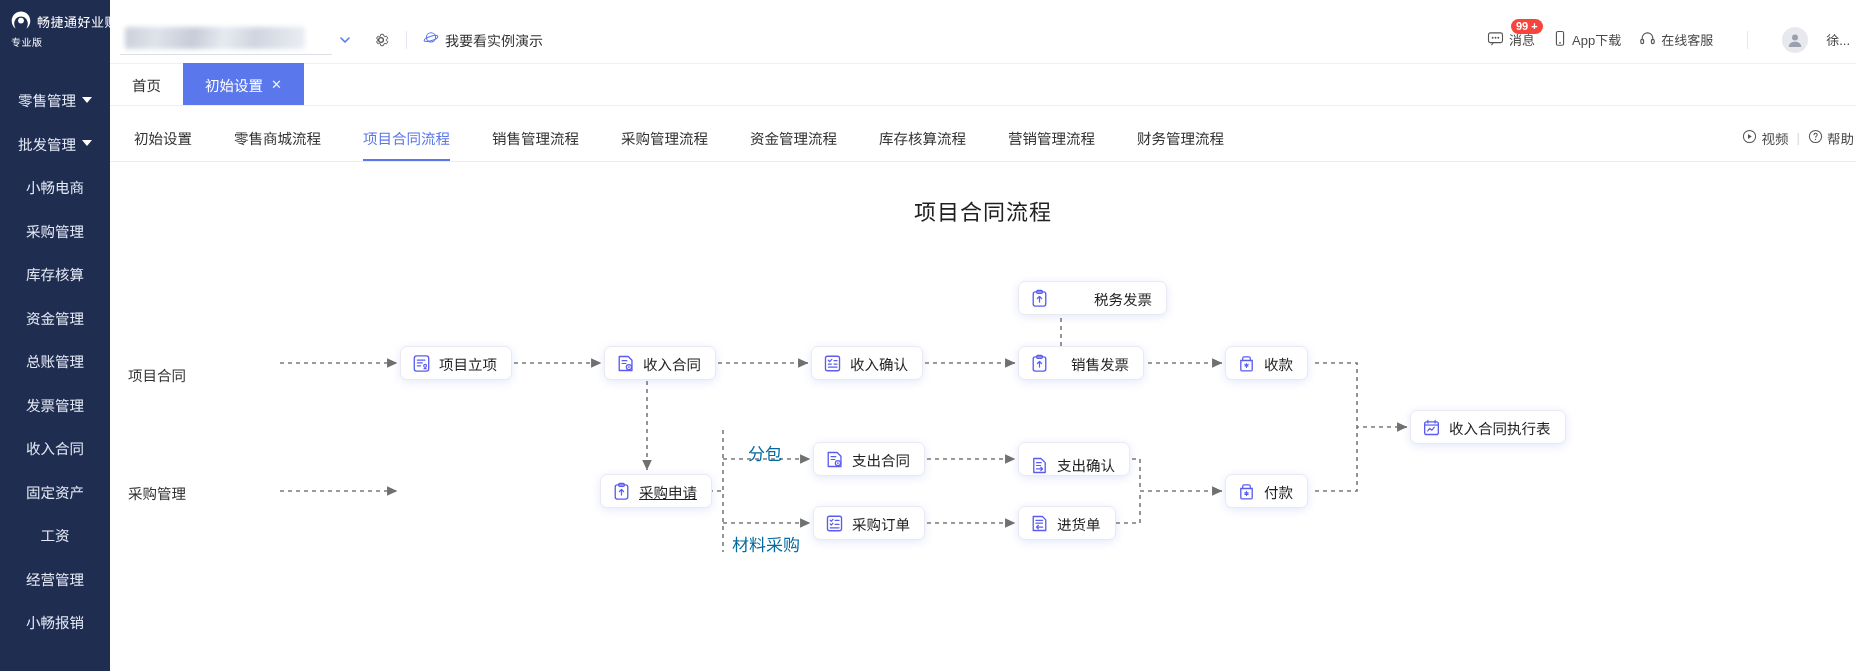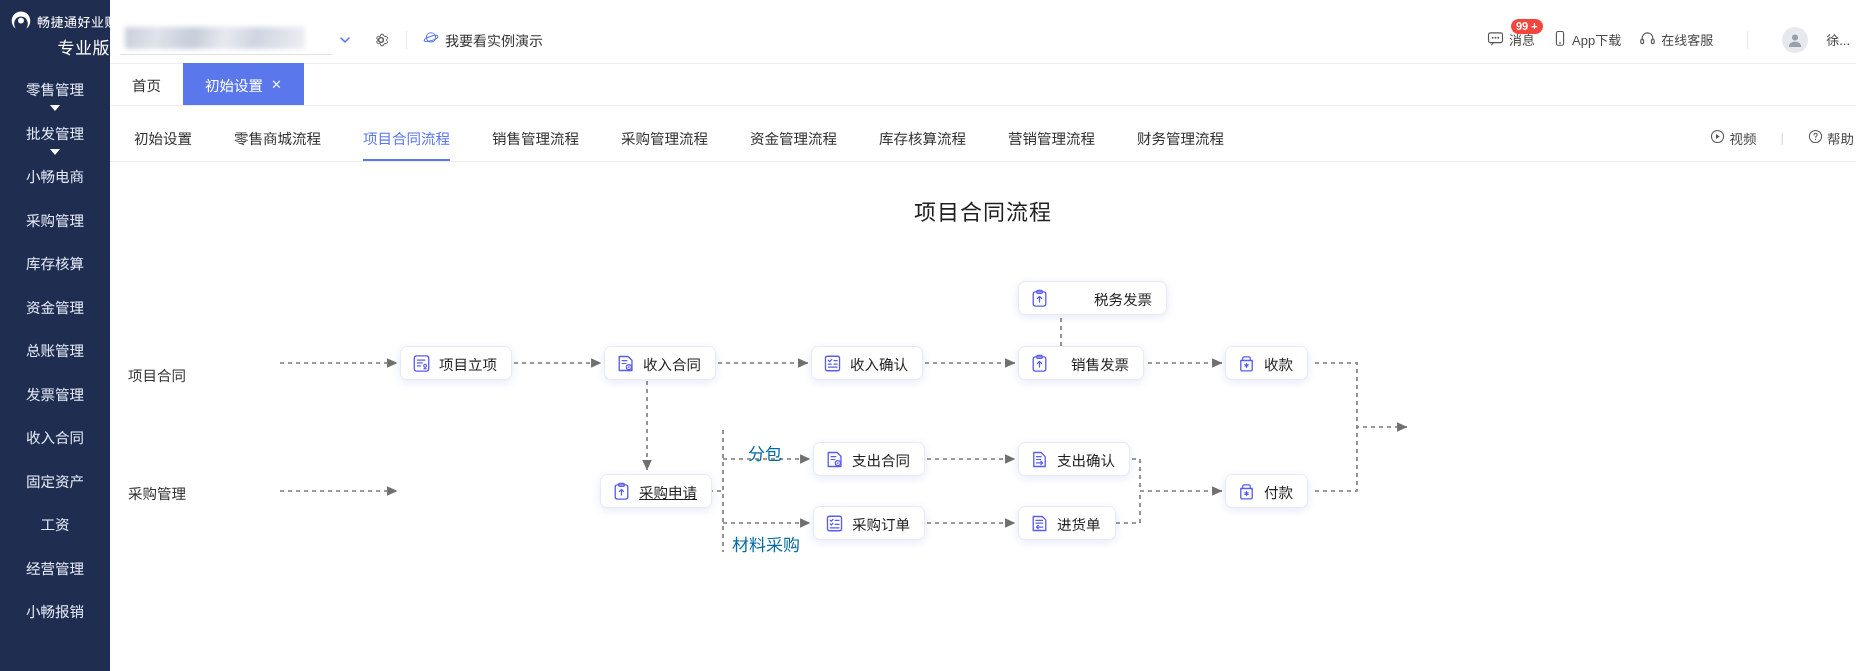--- a/index.html
+++ b/index.html
@@ -28,29 +28,29 @@
   .logo-mark {
     width: 22px; height: 22px; flex: 0 0 22px;
     display: flex; align-items: center; justify-content: center;
   }
   .logo-mark svg { display: block; }
   .logo-text {
     color: #ffffff; font-size: 13px; letter-spacing: .5px;
     white-space: nowrap; overflow: hidden;
   }
   .logo-sub {
-    color: #ffffff; font-size: 17px; padding-left: 1px; letter-spacing: .5px; text-align: right;
+    color: #ffffff; font-size: 10px; padding-left: 1px; letter-spacing: .5px;
   }
   .nav { margin-top: 14px; }
   .nav-item {
     height: 43.5px;
-    display: flex; align-items: center; justify-content: flex-start;
+    display: flex; align-items: center; justify-content: center;
     gap: 6px;
     color: #e3e8f4; font-size: 14.5px;
-    cursor: pointer; white-space: nowrap; flex-direction: column;
+    cursor: pointer; white-space: nowrap;
   }
   .caret-down {
     width: 0; height: 0;
     border-left: 5px solid transparent;
     border-right: 5px solid transparent;
     border-top: 6px solid #ffffff;
     display: inline-block;
   }
 
   
@@ -143,21 +143,21 @@
     font-size: 14.5px; color: #333333; cursor: pointer;
     white-space: nowrap; position: relative;
   }
   .stab:first-child { margin-left: 24px; }
   .stab.active { color: #5a77ec; }
   .stab.active::after {
     content: ""; position: absolute; left: 0; right: 0; bottom: 0;
     height: 2px; background: #5a77ec;
   }
   .subnav-right {
-    margin-left: auto; display: flex; align-items: center; gap: 24px;
+    margin-left: auto; display: flex; align-items: center; gap: 8px;
     padding-right: 2px; font-size: 13.5px; color: #4a4a4a;
   }
   .srl { display: flex; align-items: center; gap: 4px; cursor: pointer; white-space: nowrap; }
   .srl-sep { color: #d9d9d9; }
 
   
   .canvas {
     position: absolute; left: 110px; top: 162px;
     width: 1746px; height: 509px;
     background: #ffffff;
@@ -493,41 +493,50 @@
 
       <div class="node" style="left:1115px; top:184px;">
         <svg class="ic" viewBox="0 0 20 20">
           <path d="M4 6.8h12v9.4a1.6 1.6 0 0 1-1.6 1.6H5.6A1.6 1.6 0 0 1 4 16.2z" fill="none" stroke="#5a5cf0" stroke-width="1.4"></path>
           <path d="M6 6.8V4.6c0-.9.7-1.6 1.6-1.6h4.8c.9 0 1.6.7 1.6 1.6v2.2" fill="none" stroke="#5a5cf0" stroke-width="1.3"></path>
           <path d="M10 10v4.2M8.2 10.8L10 13l1.8-2.2M8.4 12.6h3.2" stroke="#5a5cf0" stroke-width="1.2" fill="none" stroke-linecap="round" stroke-linejoin="round"></path>
         </svg>
         <span>收款</span>
       </div>
 
+      <div class="node" style="left:1300px; top:248px;">
+        <svg class="ic" viewBox="0 0 20 20">
+          <rect x="2.8" y="4" width="14.4" height="13.4" rx="2" fill="none" stroke="#5a5cf0" stroke-width="1.4"></rect>
+          <path d="M2.8 7.4h14.4" stroke="#5a5cf0" stroke-width="1.3"></path>
+          <path d="M6.2 2.6v2.6M13.8 2.6v2.6" stroke="#5a5cf0" stroke-width="1.3" stroke-linecap="round"></path>
+          <path d="M6 13.6l2.2-2.6 2.2 1.8 2.6-3.2" fill="none" stroke="#5a5cf0" stroke-width="1.3" stroke-linecap="round" stroke-linejoin="round"></path>
+        </svg>
+        <span>收入合同执行表</span>
+      </div>
 
       <div class="node" style="left:490px; top:312px;text-decoration:underline;">
         <svg class="ic" viewBox="0 0 20 20">
           <rect x="3.4" y="3" width="13.2" height="15" rx="2.2" fill="none" stroke="#5a5cf0" stroke-width="1.4"></rect>
           <rect x="7" y="1.4" width="6" height="3.2" rx="1.1" fill="none" stroke="#5a5cf0" stroke-width="1.3"></rect>
           <path d="M10 13.8V7.8M7.8 10l2.2-2.2 2.2 2.2" stroke="#5a5cf0" stroke-width="1.3" fill="none" stroke-linecap="round" stroke-linejoin="round"></path>
         </svg>
         <span>采购申请</span>
       </div>
 
       <div class="node" style="left:703px; top:280px;">
         <svg class="ic" viewBox="0 0 20 20">
           <path d="M3.4 2.6h9.4l4 4v10.8H3.4z" fill="none" stroke="#5a5cf0" stroke-width="1.4" stroke-linejoin="round"></path>
           <path d="M6.4 7h5M6.4 10h4" stroke="#5a5cf0" stroke-width="1.3" stroke-linecap="round"></path>
           <circle cx="13.6" cy="13.8" r="2.7" fill="none" stroke="#5a5cf0" stroke-width="1.3"></circle>
           <circle cx="13.6" cy="13.8" r=".9" fill="#5a5cf0"></circle>
         </svg>
         <span>支出合同</span>
       </div>
 
-      <div class="node" style="left:908px; top:280px;">
+      <div class="node" style="left:908px; top:280px;align-items:flex-end;">
         <svg class="ic" viewBox="0 0 20 20">
           <path d="M4 2.6h7.6l4.4 4.4v10.4H4z" fill="none" stroke="#5a5cf0" stroke-width="1.4" stroke-linejoin="round"></path>
           <path d="M6.8 7h5M6.8 10h4.4" stroke="#5a5cf0" stroke-width="1.3" stroke-linecap="round"></path>
           <path d="M6.8 13.6h6.4M11.4 11.8l1.9 1.8-1.9 1.8" fill="none" stroke="#5a5cf0" stroke-width="1.3" stroke-linecap="round" stroke-linejoin="round"></path>
         </svg>
         <span>支出确认</span>
       </div>
 
       <div class="node" style="left:703px; top:344px;">
         <svg class="ic" viewBox="0 0 20 20">

